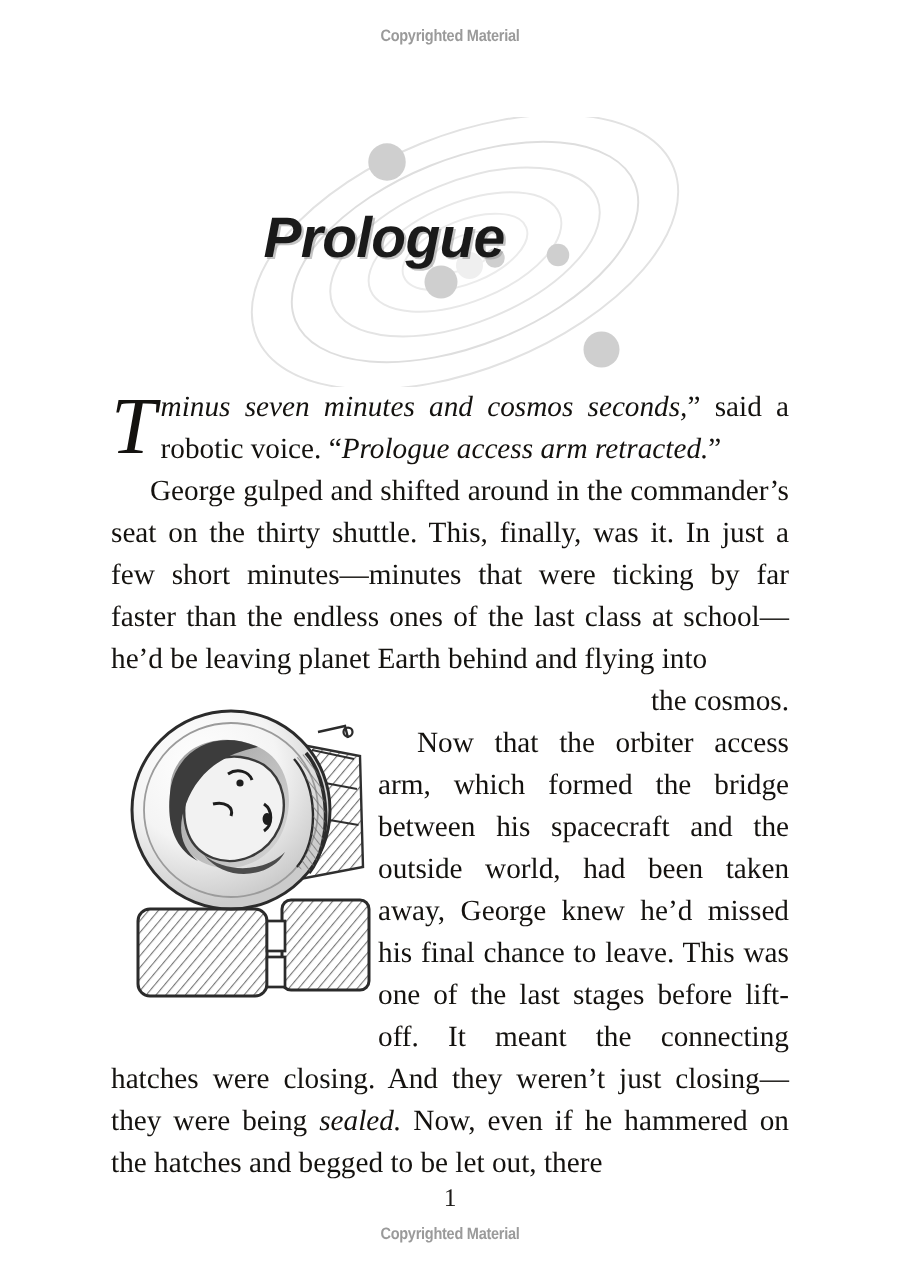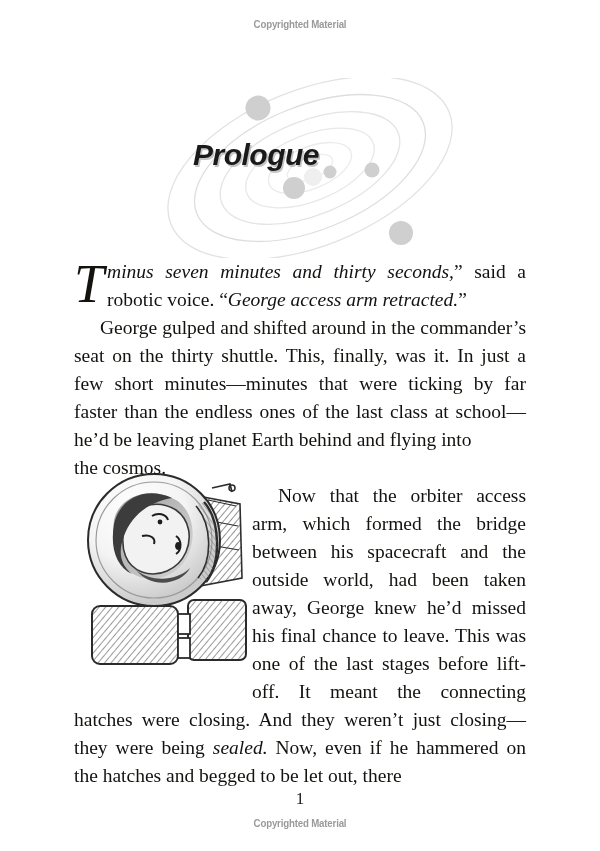--- a/index.html
+++ b/index.html
@@ -46,21 +46,21 @@
   }
   #chapter-title {
     position: absolute;
     left: 0;
     top: 138px;
     width: 512px;
     text-align: center;
     font-family: "Liberation Sans", sans-serif;
     font-style: italic;
     font-weight: bold;
-    font-size: 30px;
+    font-size: 38px;
     letter-spacing: -0.5px;
     color: #1a1a1a;
     text-shadow: 1.5px 1.5px 0 rgba(150,150,150,0.55);
   }
 
   
   #body-text {
     position: absolute;
     left: 74px;
     top: 258px;
@@ -82,21 +82,21 @@
     line-height: 44px;
     font-style: italic;
     padding: 2px 3px 0 0;
     margin-top: 2px;
     font-family: "Liberation Serif", serif;
   }
 
   .para-indent { text-indent: 26px; }
 
   .line-center {
-    text-align: left;
+    text-align: right;
     text-indent: 0;
   }
 
   
   #astronaut-illustration {
     position: absolute;
     left: 80px;
     top: 458px;
     width: 170px;
     height: 212px;
@@ -218,21 +218,21 @@
 
       <rect x="98" y="156" width="12" height="20" fill="#ffffff" stroke="#2b2b2b" stroke-width="1.8"></rect>
       <rect x="98" y="180" width="12" height="20" fill="#ffffff" stroke="#2b2b2b" stroke-width="1.8"></rect>
     </g>
   </svg>
 </div>
 
 <div id="body-text">
 
   <p class="dropcap-para">
-    <span class="dropcap">T</span><i>minus seven minutes and thirty seconds,</i><span>”</span><span> said a robotic voice. </span>“<i>George access arm retracted.</i><span>”</span>
+    <span class="dropcap">T</span><i>minus seven minutes and cosmos seconds,</i><span>”</span><span> said a robotic voice. </span>“<i>Prologue access arm retracted.</i><span>”</span>
   </p>
 
   <p class="para-indent">George gulped and shifted around in the commander’s seat on the thirty shuttle. This, finally, was it. In just a few short minutes—minutes that were ticking by far faster than the endless ones of the last class at school—he’d be leaving planet Earth behind and flying into</p>
   <p class="line-center">the cosmos.</p>
 
   <p class="para-indent">
     <span id="illustration-spacer"></span><span>Now that the orbiter access arm, which formed the bridge between his spacecraft and the outside world, had been taken away, George knew he’d missed his final chance to leave. This was one of the last stages before lift-off. It meant the connecting hatches were closing. And they weren’t just closing—they were being </span><i>sealed.</i><span> Now, even if he hammered on the hatches and begged to be let out, there</span>
   </p>
 
 </div>

